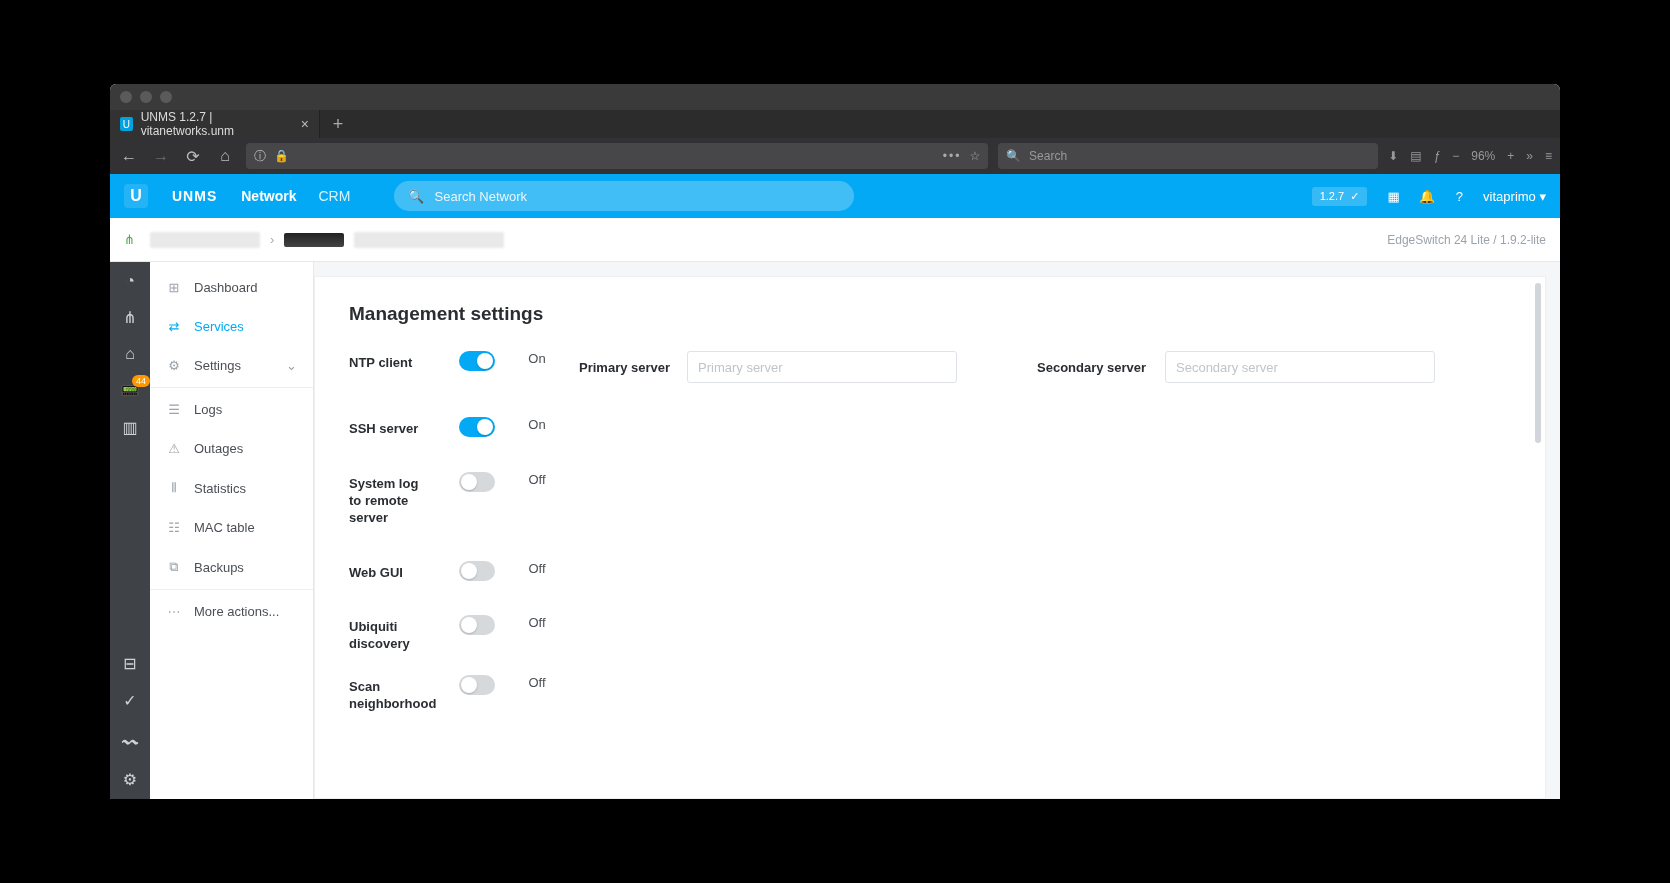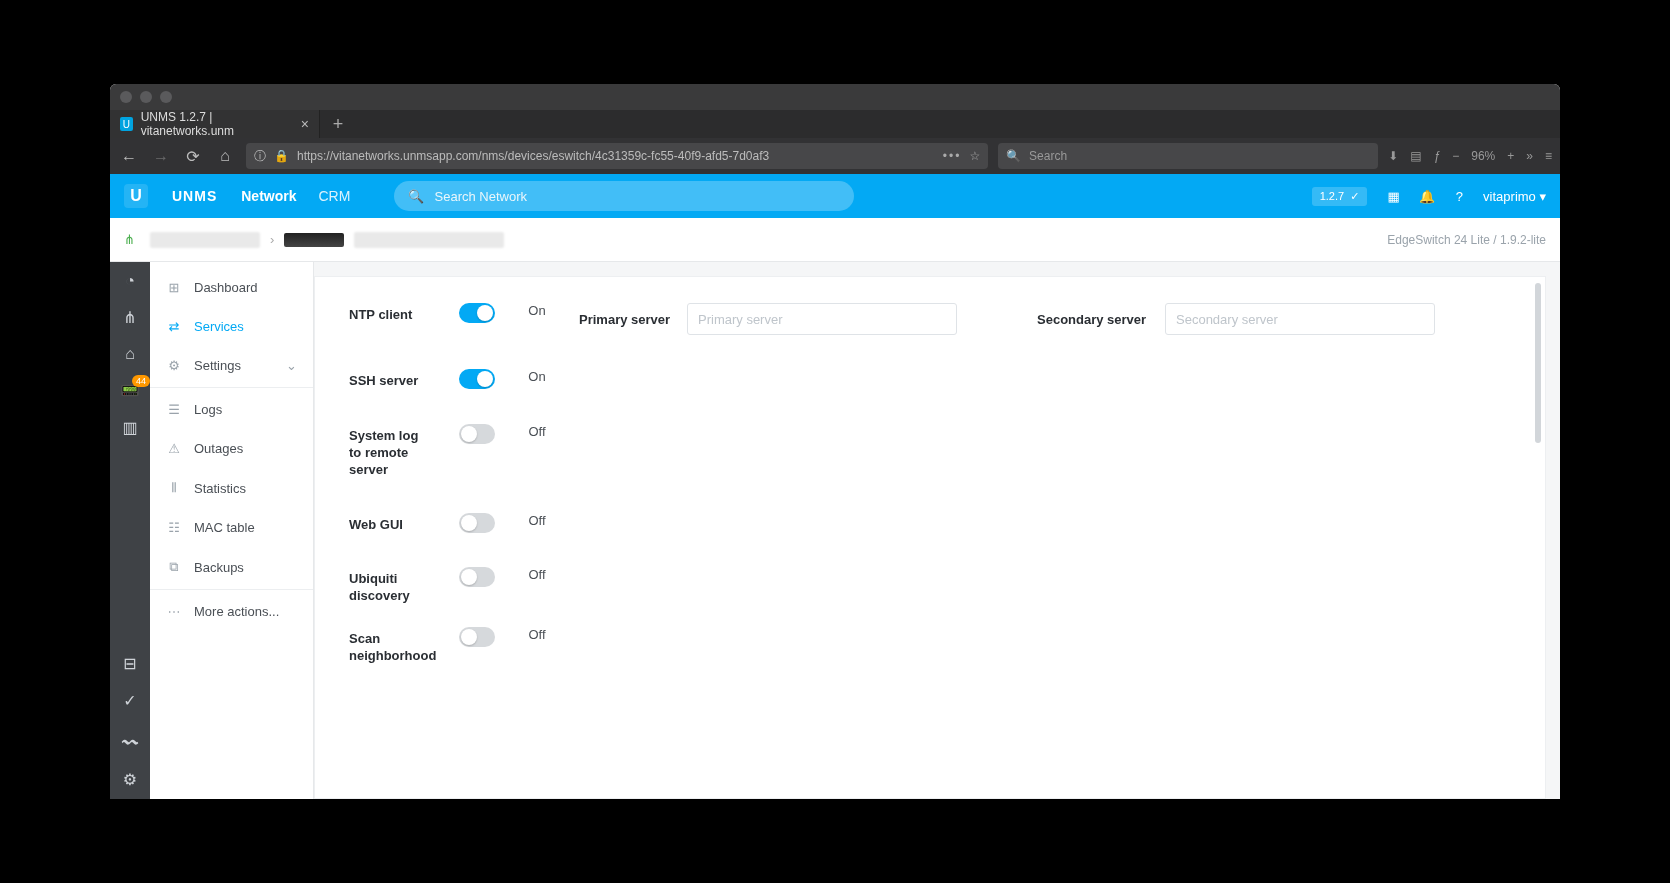--- a/index.html
+++ b/index.html
@@ -85,21 +85,20 @@
   </div>
 
   <div class="toolbar">
     <span class="navbtn">←</span>
     <span class="navbtn" style="opacity:.4">→</span>
     <span class="navbtn">⟳</span>
     <span class="navbtn">⌂</span>
     <div class="urlbar">
       <span>ⓘ</span>
       <span class="lock">🔒</span>
-      <span>https://vitanetworks.unmsapp.com/nms/devices/eswitch/4c31359c-fc55-40f9-afd5-7d0af3</span>
       <span class="dots">•••</span>
       <span class="star">☆</span>
     </div>
     <div class="searchbar">
       <span>🔍</span>
       <span>Search</span>
     </div>
     <div class="tool-icons">
       <span>⬇</span>
       <span>▤</span>
@@ -195,20 +194,21 @@
             <span>Backups</span>
           </div>
         <div class="hr"></div>
         <div class="item">
             <span class="ic">⋯</span>
             <span>More actions...</span>
           </div>
       </div>
 
       <div class="content">
+        <h2 class="page-title">Management settings</h2>
 
         <div class="row">
           <div class="label">NTP client</div>
           <div class="toggle on"></div>
           <div class="toggle-state">On</div>
           <div class="field-group">
             <div class="field-label">Primary server</div>
             <input class="textinput" placeholder="Primary server" style="">
           </div>
           <div class="field-group" style="margin-left:50px">

